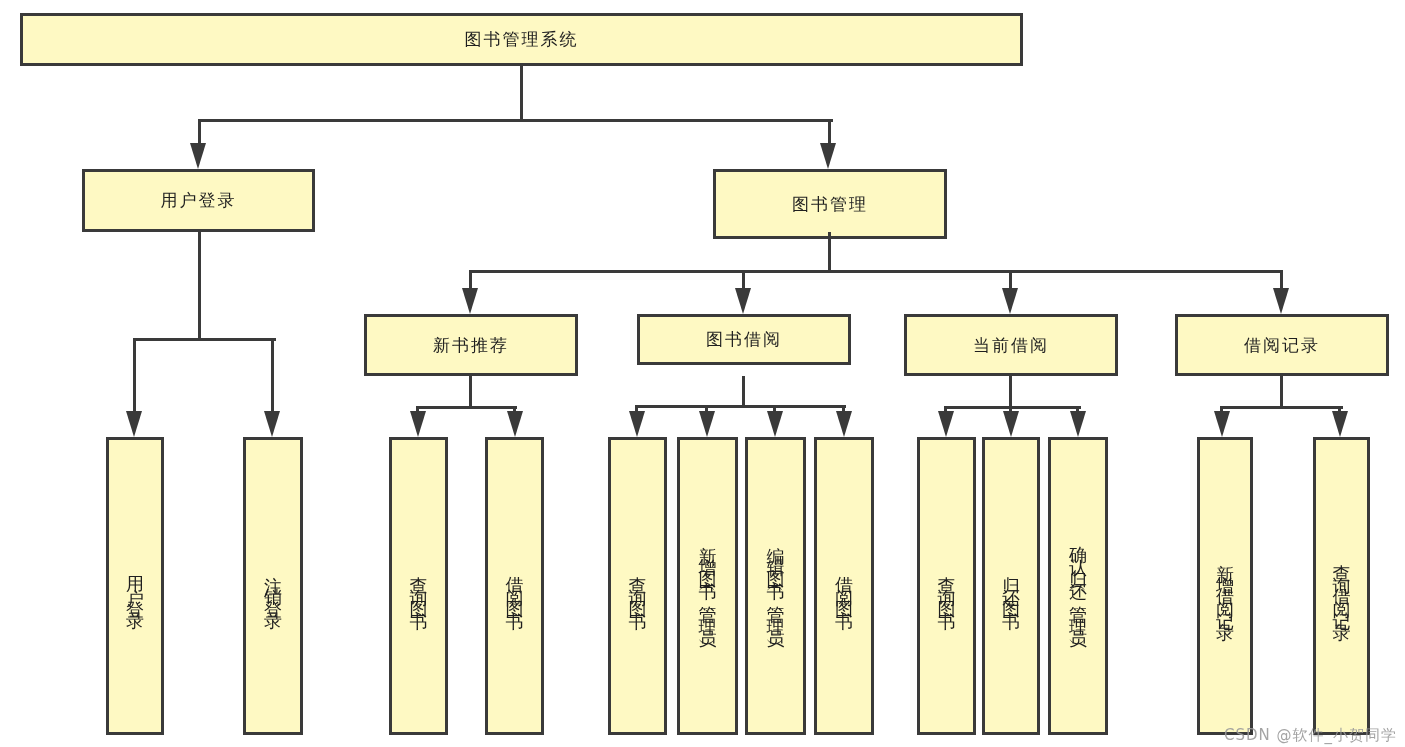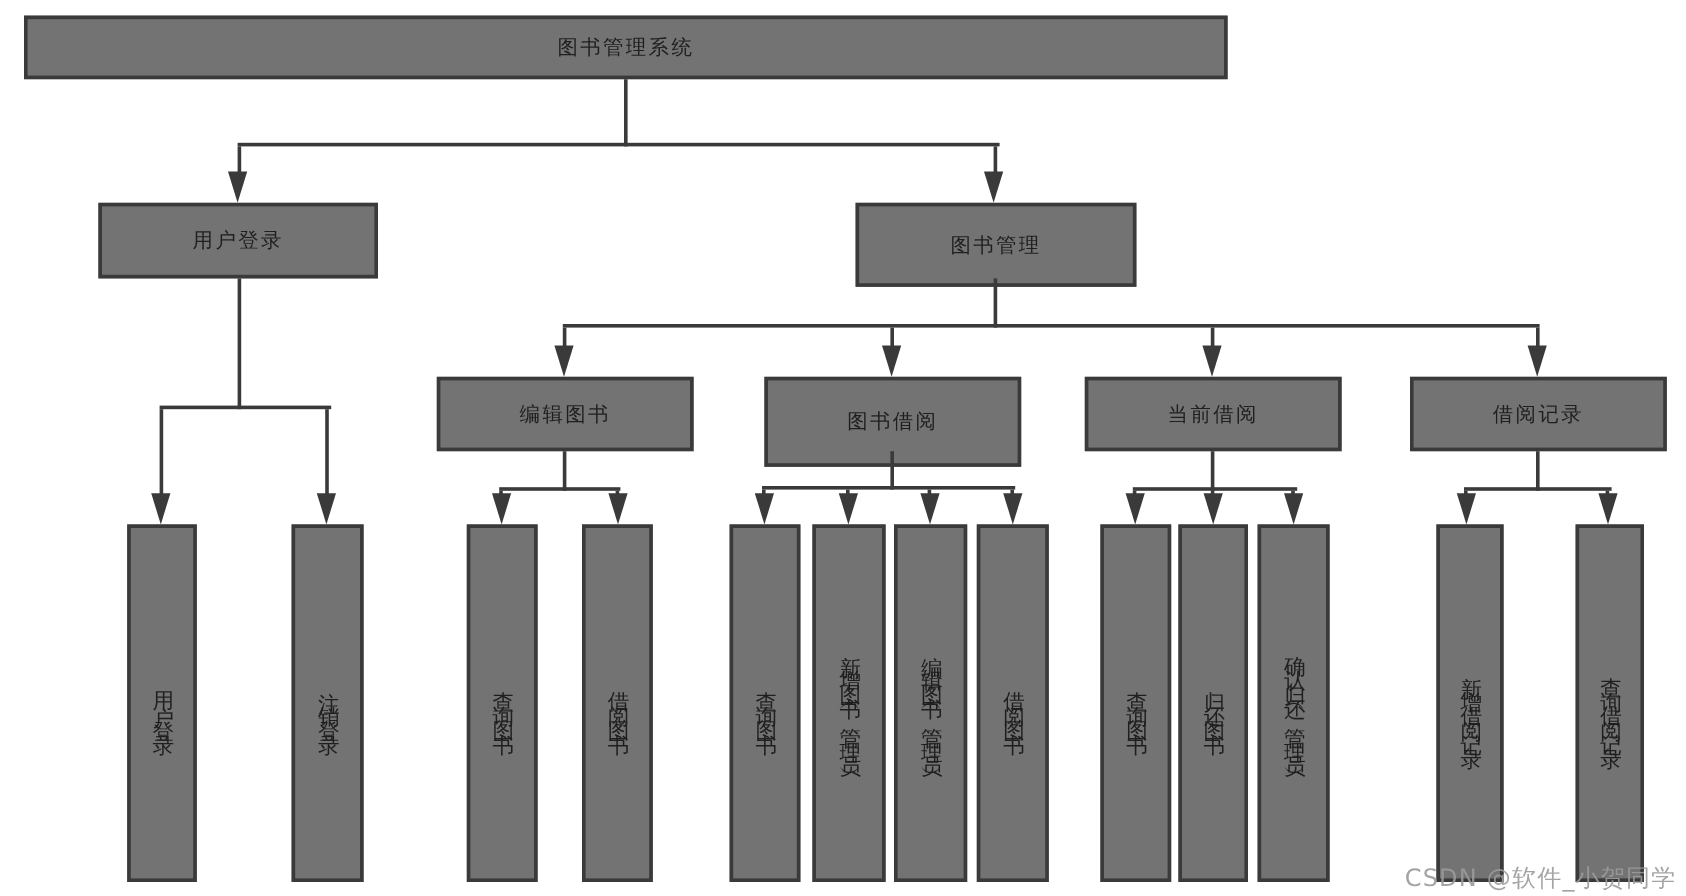--- a/index.html
+++ b/index.html
@@ -1,34 +1,34 @@
 <!DOCTYPE html>
 <html><head>
 <meta charset="utf-8">
 <style>
   html,body{margin:0;padding:0;background:#ffffff;}
   .canvas{
     position:relative;width:1405px;height:747px;background:#ffffff;
     font-family:"DejaVu Sans","Liberation Sans",sans-serif;color:#1f1f1f;overflow:hidden;
   }
   .node{
-    position:absolute;box-sizing:border-box;border:3px solid #3a3a3a;background:#737373;
+    position:absolute;box-sizing:border-box;border:3px solid #3a3a3a;background:#fef9c3;
     display:flex;align-items:center;justify-content:center;
     font-size:17px;letter-spacing:2px;white-space:nowrap;
   }
   .leaf .vtext{
     writing-mode:vertical-rl;text-orientation:mixed;
     font-size:18px;line-height:1;letter-spacing:12px;white-space:nowrap;
   }
   .vl{position:absolute;width:3px;background:#3a3a3a;}
   .hl{position:absolute;height:3px;background:#3a3a3a;}
   .ar{position:absolute;width:0;height:0;
       border-left:8px solid transparent;border-right:8px solid transparent;
       border-top:26px solid #3a3a3a;}
-  .wm{position:absolute;right:8px;bottom:2px;font-size:20px;color:#9b9b9b;
+  .wm{position:absolute;right:8px;bottom:2px;font-size:15px;color:#9b9b9b;
       letter-spacing:1px;z-index:5;opacity:.9;}
 </style>
 </head>
 <body>
 
 <div class="canvas">
 
   <div class="node" style="left:20px;top:13px;width:1003px;height:53px;">图书管理系统</div>
 
   <i class="vl" style="left:520px;top:66px;height:56px;"></i>
@@ -52,22 +52,22 @@
   <i class="hl" style="left:469px;top:270px;width:814px;"></i>
   <i class="vl" style="left:469px;top:273px;height:17px;"></i>
   <i class="ar" style="left:462px;top:288px;"></i>
   <i class="vl" style="left:742px;top:273px;height:17px;"></i>
   <i class="ar" style="left:735px;top:288px;"></i>
   <i class="vl" style="left:1009px;top:273px;height:17px;"></i>
   <i class="ar" style="left:1002px;top:288px;"></i>
   <i class="vl" style="left:1280px;top:273px;height:17px;"></i>
   <i class="ar" style="left:1273px;top:288px;"></i>
 
-  <div class="node" style="left:364px;top:314px;width:214px;height:62px;">编辑图书</div>
-  <div class="node" style="left:637px;top:314px;width:214px;height:75px;">图书借阅</div>
+  <div class="node" style="left:364px;top:314px;width:214px;height:62px;">新书推荐</div>
+  <div class="node" style="left:637px;top:314px;width:214px;height:51px;">图书借阅</div>
   <div class="node" style="left:1175px;top:314px;width:214px;height:62px;">借阅记录</div>
   <div class="node" style="left:904px;top:314px;width:214px;height:62px;">当前借阅</div>
 
   <i class="vl" style="left:469px;top:376px;height:33px;"></i>
   <i class="hl" style="left:416px;top:406px;width:101px;"></i>
   <i class="vl" style="left:416px;top:409px;height:5px;"></i>
   <i class="ar" style="left:410px;top:411px;"></i>
   <i class="vl" style="left:513px;top:409px;height:5px;"></i>
   <i class="ar" style="left:507px;top:411px;"></i>
 

